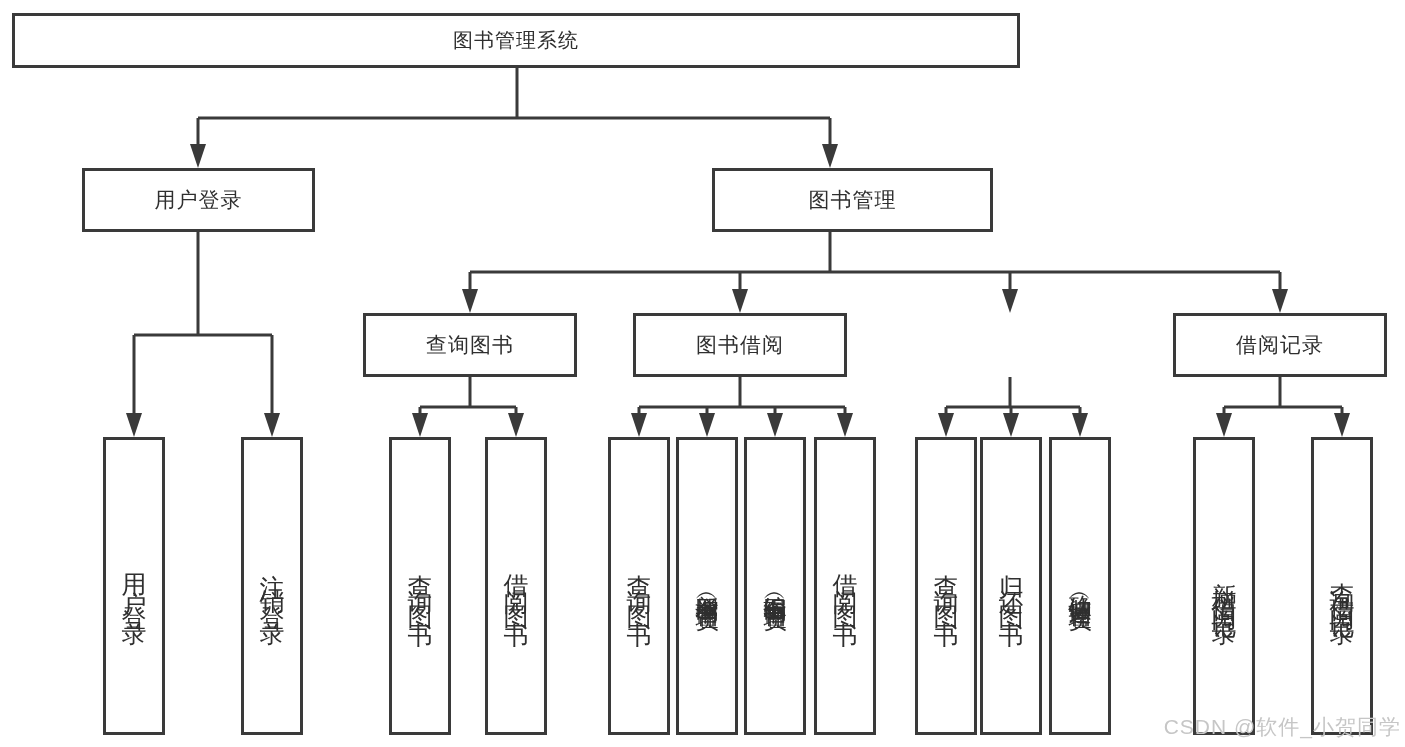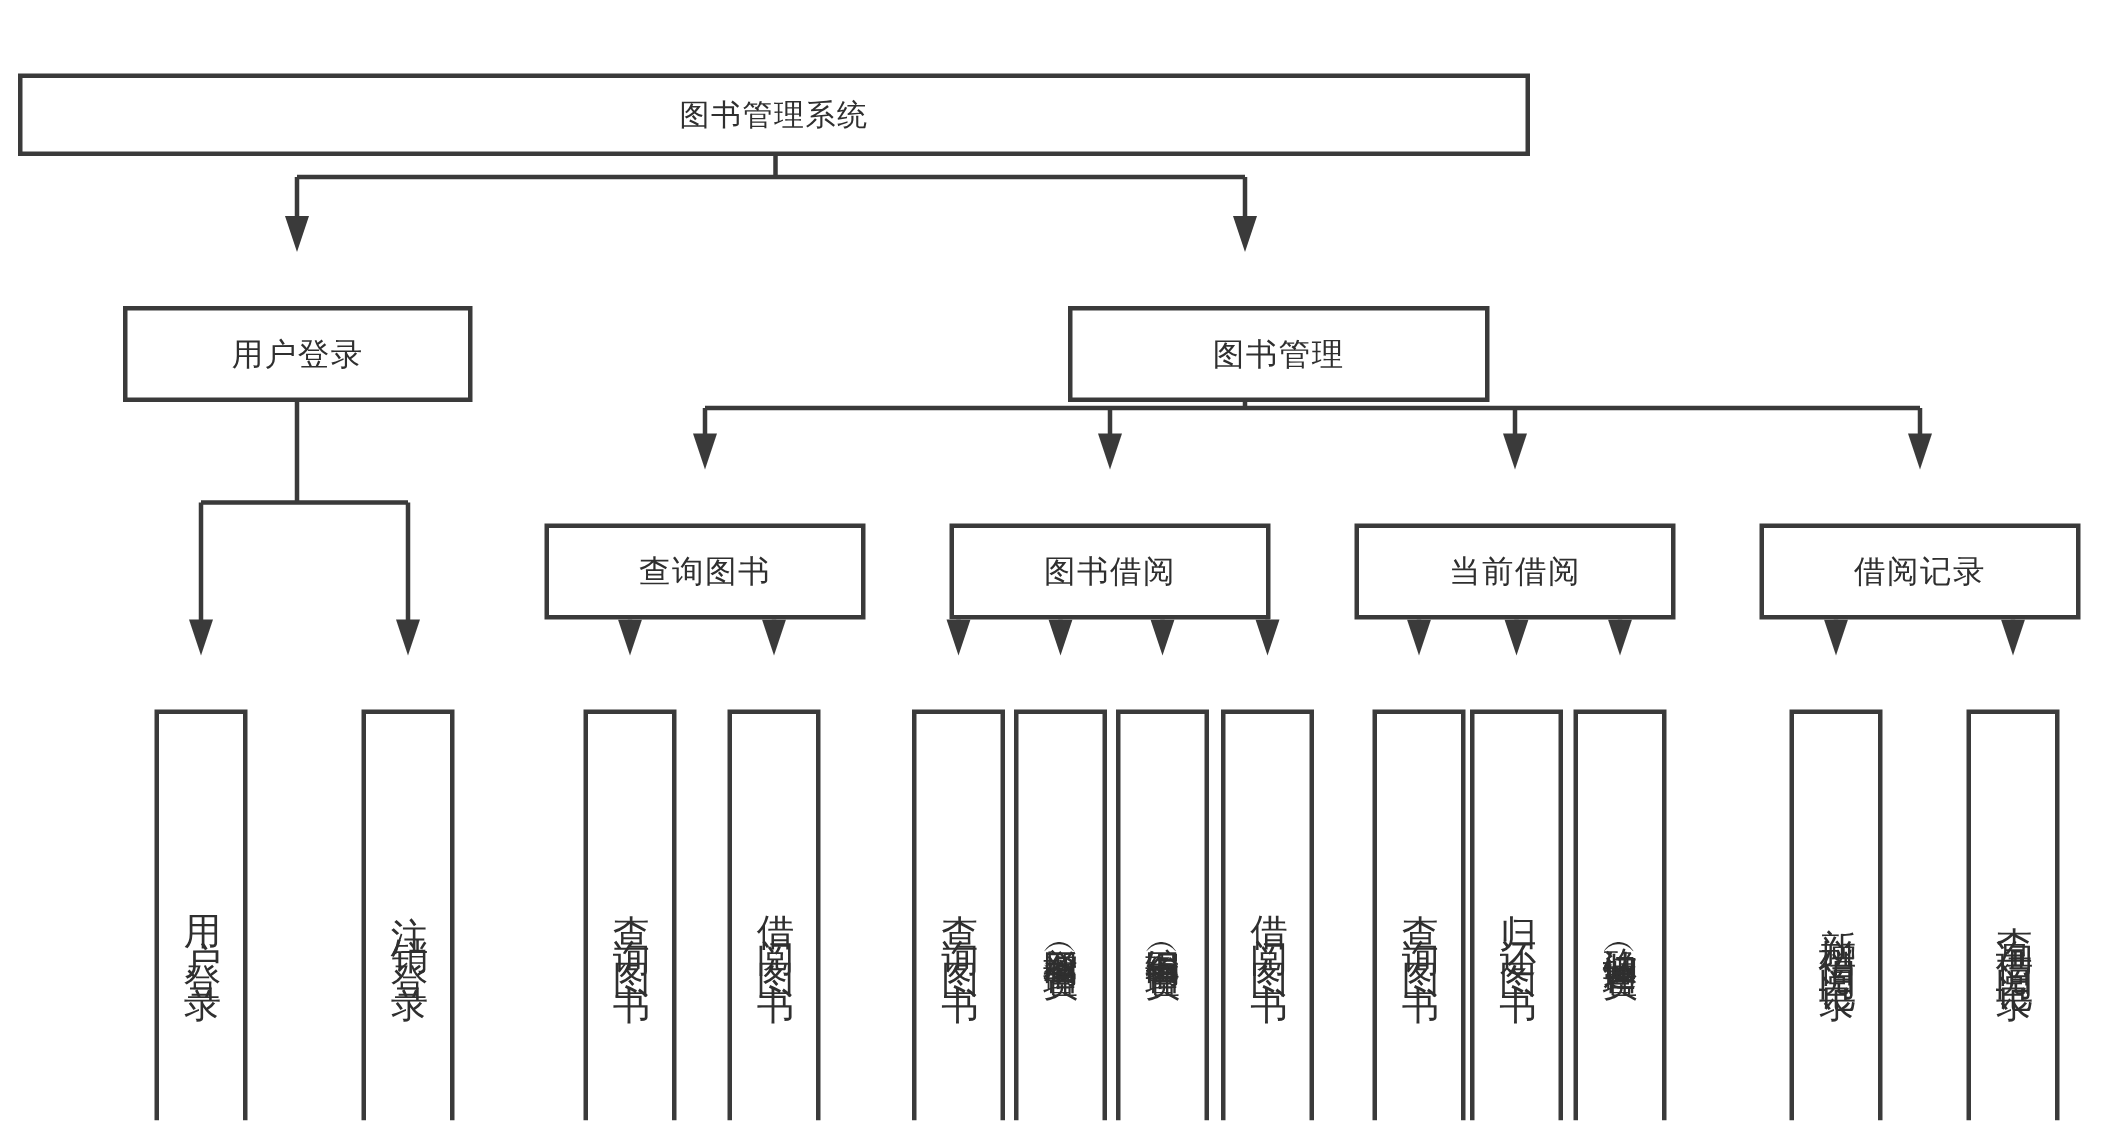--- a/index.html
+++ b/index.html
@@ -19,21 +19,20 @@
   .box {
     position: absolute;
     box-sizing: border-box;
     border: 3px solid #3a3a3a;
     background: #ffffff;
     display: flex;
     align-items: center;
     justify-content: center;
     color: #2f2f2f;
     z-index: 1;
-    margin-top: 36px;
   }
   .hlabel {
     font-size: 21px;
     letter-spacing: 1px;
     white-space: nowrap;
   }
   .root-label { font-size: 20px; }
   .vtext {
     writing-mode: vertical-rl;
     text-orientation: mixed;
@@ -109,23 +108,20 @@
   <div class="box" style="left:712px; top:168px; width:281px; height:64px;">
     <span class="hlabel">图书管理</span>
   </div>
 
   <div class="box" style="left:363px; top:313px; width:214px; height:64px;">
     <span class="hlabel">查询图书</span>
   </div>
   <div class="box" style="left:633px; top:313px; width:214px; height:64px;">
     <span class="hlabel">图书借阅</span>
   </div>
-  <div class="box" style="left:903px; top:313px; width:214px; height:64px;">
-    <span class="hlabel">当前借阅</span>
-  </div>
   <div class="box" style="left:1173px; top:313px; width:214px; height:64px;">
     <span class="hlabel">借阅记录</span>
   </div>
 
   <div class="box" style="left:103px; top:437px; width:62px; height:298px;">
     <span class="vtext sp-wide">用户登录</span>
   </div>
   <div class="box" style="left:241px; top:437px; width:62px; height:298px;">
     <span class="vtext sp-wide">注销登录</span>
   </div>
@@ -160,14 +156,15 @@
     <span class="vtext sp-tight">确认归还（管理员）</span>
   </div>
 
   <div class="box" style="left:1193px; top:437px; width:62px; height:298px;">
     <span class="vtext sp-mid">新增借阅记录</span>
   </div>
   <div class="box" style="left:1311px; top:437px; width:62px; height:298px;">
     <span class="vtext sp-mid">查询借阅记录</span>
   </div>
 
+  <div class="watermark">CSDN @软件_小贺同学</div>
 
 </div>
 
 </body></html>

